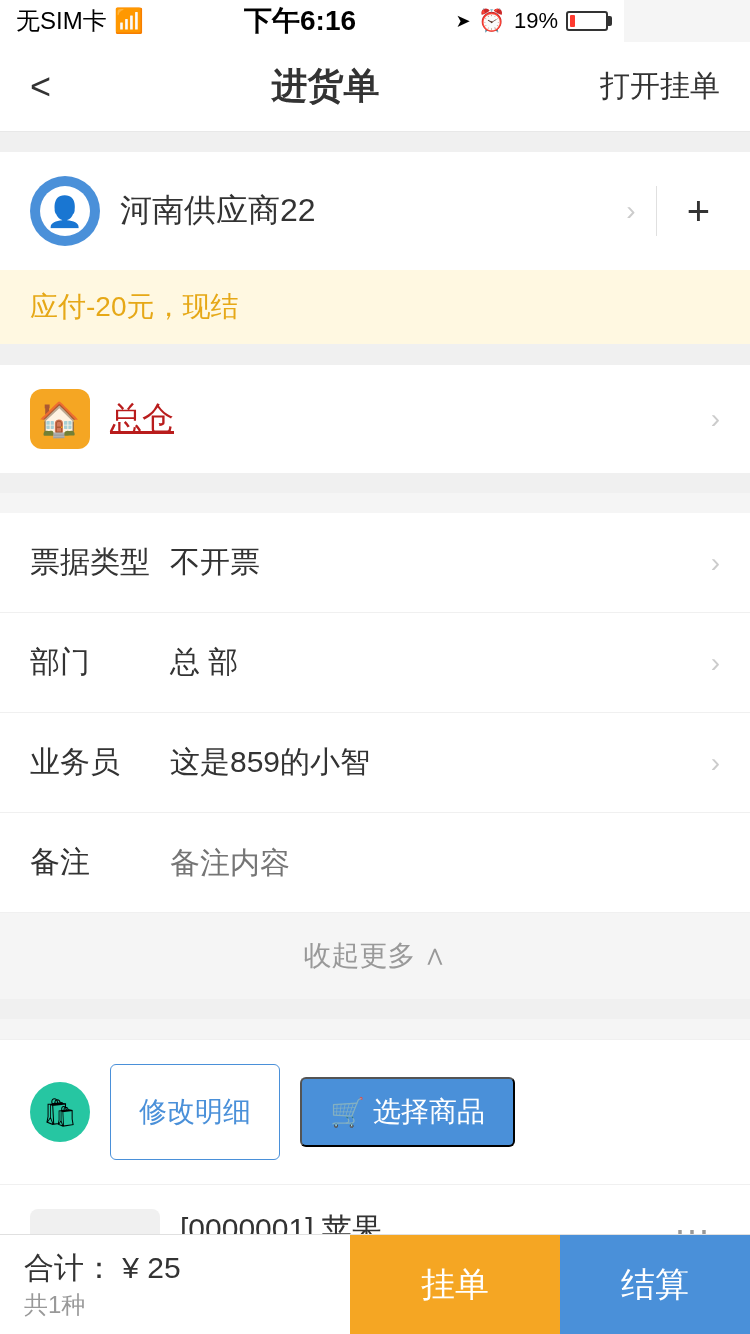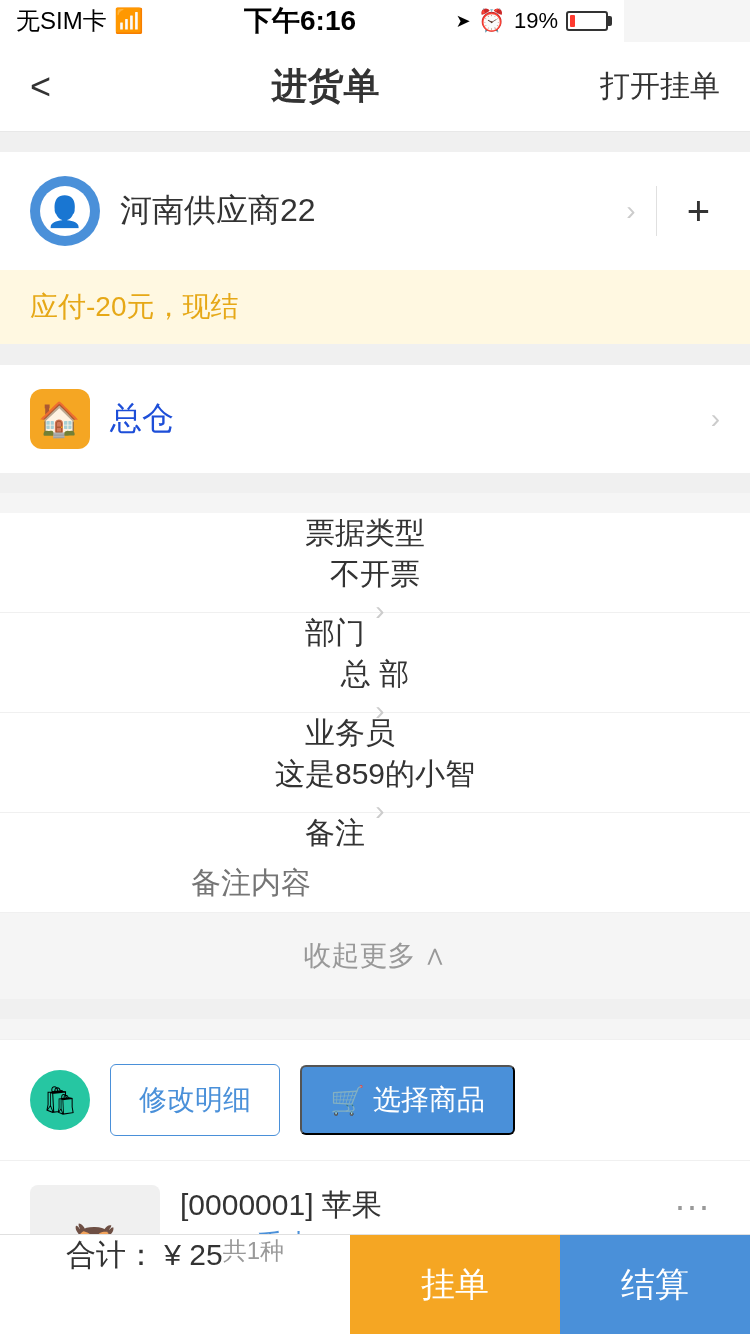--- a/index.html
+++ b/index.html
@@ -168,36 +168,36 @@
       border-radius: 12px;
       background: #f5a623;
       display: flex;
       align-items: center;
       justify-content: center;
       margin-right: 20px;
       font-size: 34px;
     }
     .warehouse-name {
       font-size: 32px;
-      color: #1d4ed8;
-      flex: 1;
+      color: #b91c1c;
+      flex: 1;
+      text-decoration: underline;
     }
 
     
     .form-section {
       background: #fff;
       margin-top: 20px;
     }
     .form-row {
       display: flex;
       align-items: center;
       padding: 0 30px;
       height: 100px;
       border-bottom: 1px solid #f0f0f0;
-      flex-direction: column;
     }
     .form-label {
       font-size: 30px;
       color: #333;
       width: 140px;
       flex-shrink: 0;
     }
     .form-value {
       font-size: 30px;
       color: #333;
@@ -247,21 +247,21 @@
     }
     .product-count {
       font-size: 30px;
       color: #333;
       flex: 1;
     }
     .btn-outline {
       border: 1px solid #4a90d9;
       color: #4a90d9;
       background: #fff;
-      padding: 16px 28px;
+      padding: 28px 28px;
       border-radius: 6px;
       font-size: 28px;
     }
     .btn-primary {
       background: #4a90d9;
       color: #fff;
       padding: 14px 28px;
       border-radius: 6px;
       font-size: 28px;
       display: flex;
@@ -320,21 +320,21 @@
       width: 750px;
       height: 100px;
       background: #fff;
       display: flex;
       align-items: stretch;
       border-top: 1px solid #e0e0e0;
     }
     .footer-total {
       flex: 1;
       display: flex;
-      flex-direction: row;
+      flex-direction: column;
       justify-content: center;
       padding: 0 24px;
     }
     .footer-total-main {
       font-size: 30px;
       color: #333;
     }
     .footer-total-sub {
       font-size: 24px;
       color: #999;

